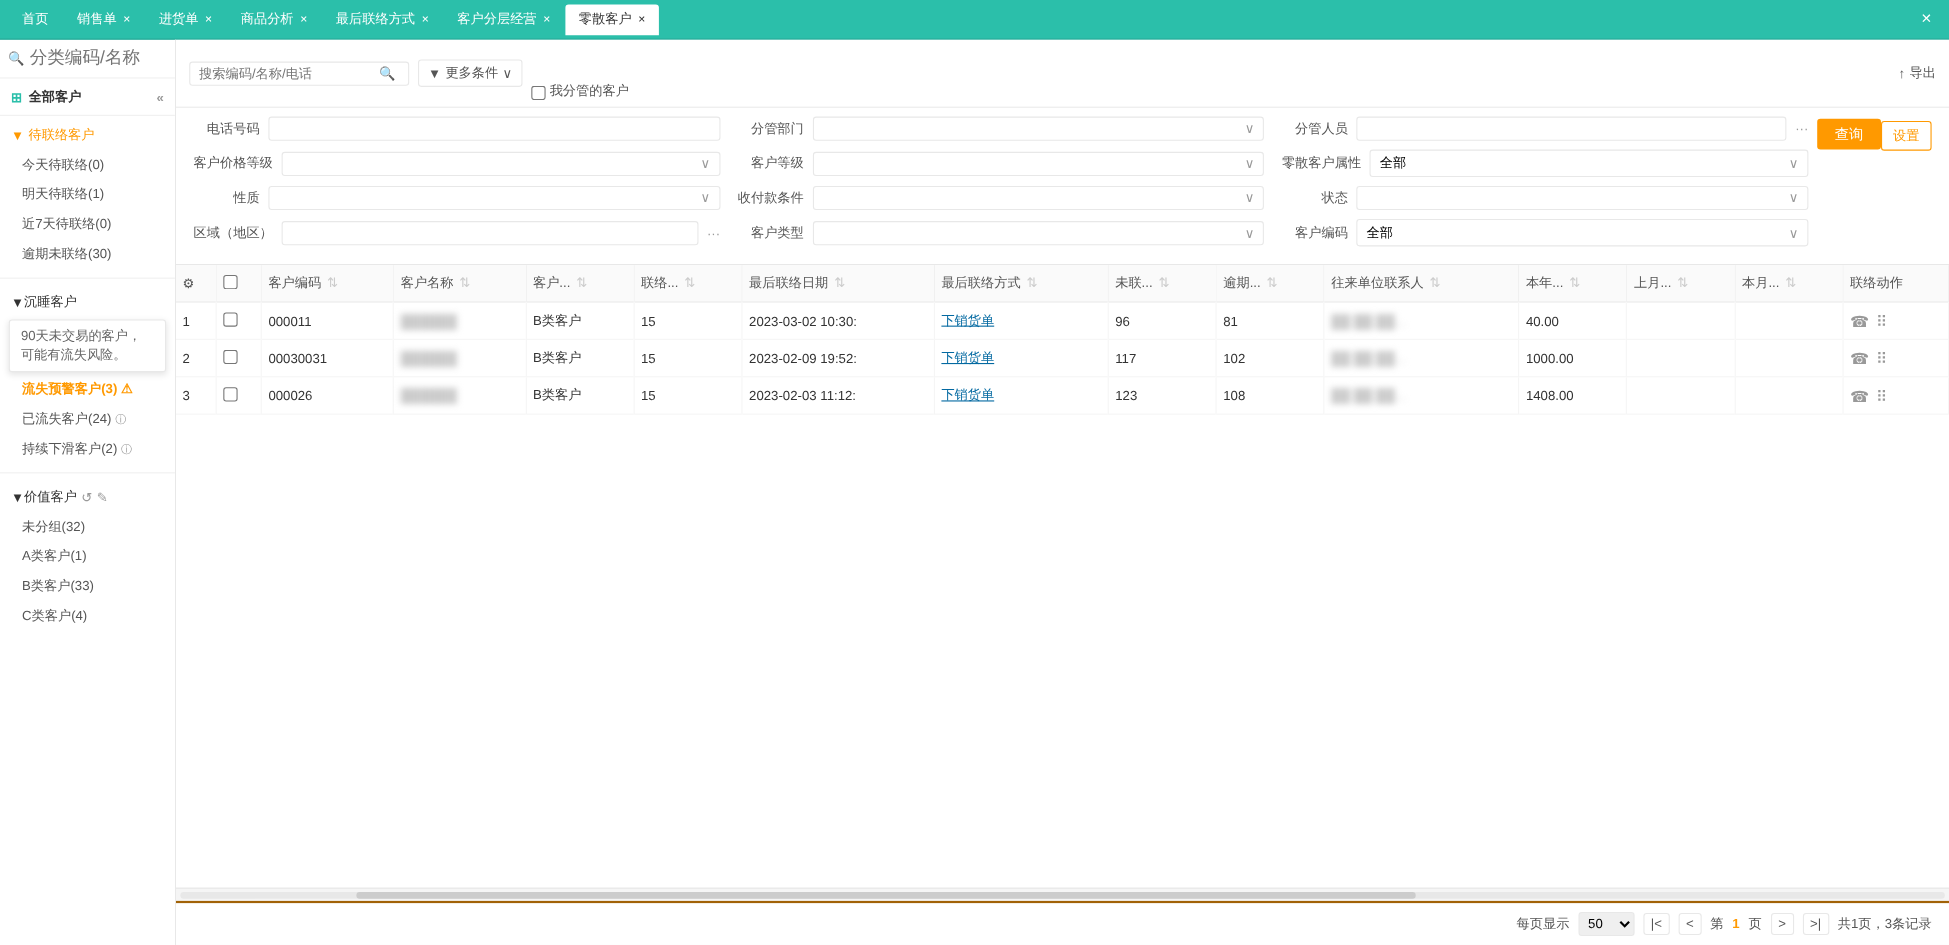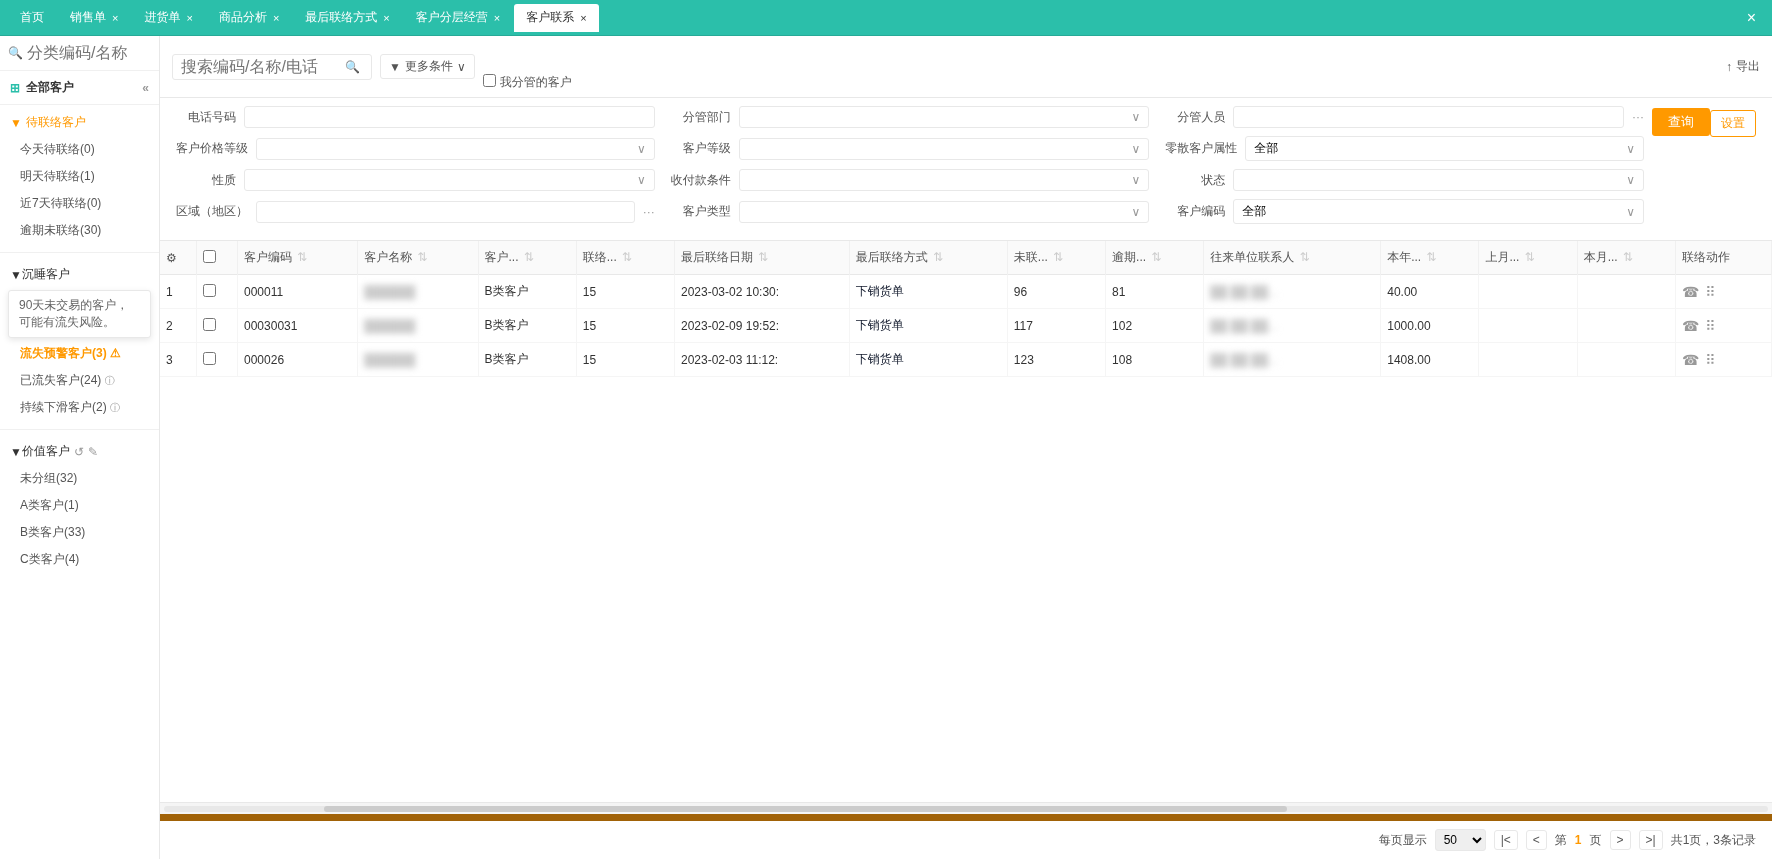--- a/index.html
+++ b/index.html
@@ -70,27 +70,27 @@
 
     
     .toolbar {
       display: flex; align-items: center; padding: 6px 12px; background: #fff;
       border-bottom: 1px solid #e8e8e8; gap: 8px;
     }
     .search-bar {
       display: flex; align-items: center; border: 1px solid #e8e8e8; border-radius: 3px;
       padding: 3px 8px; min-width: 200px;
     }
-    .search-bar input { border: none; outline: none; font-size: 16px; width: 160px; }
+    .search-bar input { border: none; outline: none; font-size: 12px; width: 160px; }
     .search-bar .icon { color: #f90; margin-left: 4px; cursor: pointer; }
     .filter-btn {
       display: flex; align-items: center; color: #555; cursor: pointer; gap: 4px;
       padding: 3px 8px; border: 1px solid #e8e8e8; border-radius: 3px;
     }
-    .checkbox-label { display: flex; align-items: flex-start; gap: 4px; color: #555; cursor: pointer; margin-top: 32px; }
+    .checkbox-label { display: flex; align-items: flex-end; gap: 4px; color: #555; cursor: pointer; margin-top: 32px; }
     .export-btn {
       margin-left: auto; display: flex; align-items: center; gap: 4px; color: #555;
       cursor: pointer;
     }
 
     
     .filter-panel {
       background: #fff; border-bottom: 1px solid #e8e8e8; padding: 8px 16px;
     }
     .filter-row { display: flex; align-items: center; margin-bottom: 8px; gap: 16px; }
@@ -126,29 +126,29 @@
       padding: 8px 6px; text-align: left; color: #555; font-weight: normal;
       border-right: 1px solid #f0f0f0; white-space: nowrap; position: sticky; top: 0;
       background: #fafafa; z-index: 1;
     }
     thead th.sortable { cursor: pointer; }
     thead th .sort-icon { color: #ccc; margin-left: 2px; }
     tbody tr { border-bottom: 1px solid #f5f5f5; }
     tbody td {
       padding: 8px 6px; color: #333; border-right: 1px solid #f5f5f5; white-space: nowrap;
     }
-    .link-text { color: #0f172a; cursor: pointer; }
+    .link-text { color: #0369a1; cursor: pointer; text-decoration: underline; }
     .blurred { filter: blur(3px); color: #ccc; user-select: none; }
     .action-icons { display: flex; gap: 6px; }
     .action-icon { color: #999; cursor: pointer; font-size: 14px; }
 
     
     .pagination {
       display: flex; align-items: center; justify-content: flex-end; padding: 8px 16px;
-      background: #fff; border-top: 7px solid #a16207; gap: 8px; color: #555;
+      background: #fff; border-top: 2px solid #a16207; gap: 8px; color: #555;
     }
     .page-size-select {
       border: 1px solid #e8e8e8; border-radius: 3px; padding: 2px 4px;
     }
     .page-btn {
       border: 1px solid #e8e8e8; background: #fff; border-radius: 3px; padding: 2px 6px;
       cursor: pointer; color: #555;
     }
     .page-num { color: #f90; font-weight: bold; }
     .scrollbar-area {
@@ -184,21 +184,21 @@
   </div>
   <div class="tab-item">
     <span>最后联络方式</span>
     <span class="close-icon">×</span>
   </div>
   <div class="tab-item">
     <span>客户分层经营</span>
     <span class="close-icon">×</span>
   </div>
   <div class="tab-item active">
-    <span>客户联系</span>
+    <span>零散客户</span>
     <span class="close-icon">×</span>
   </div>
   <span class="tab-close-btn">×</span>
 </div>
 
 <div class="main-layout">
 
   <div class="sidebar">
     <div class="sidebar-search">
       <span class="search-icon-sm">🔍</span>

